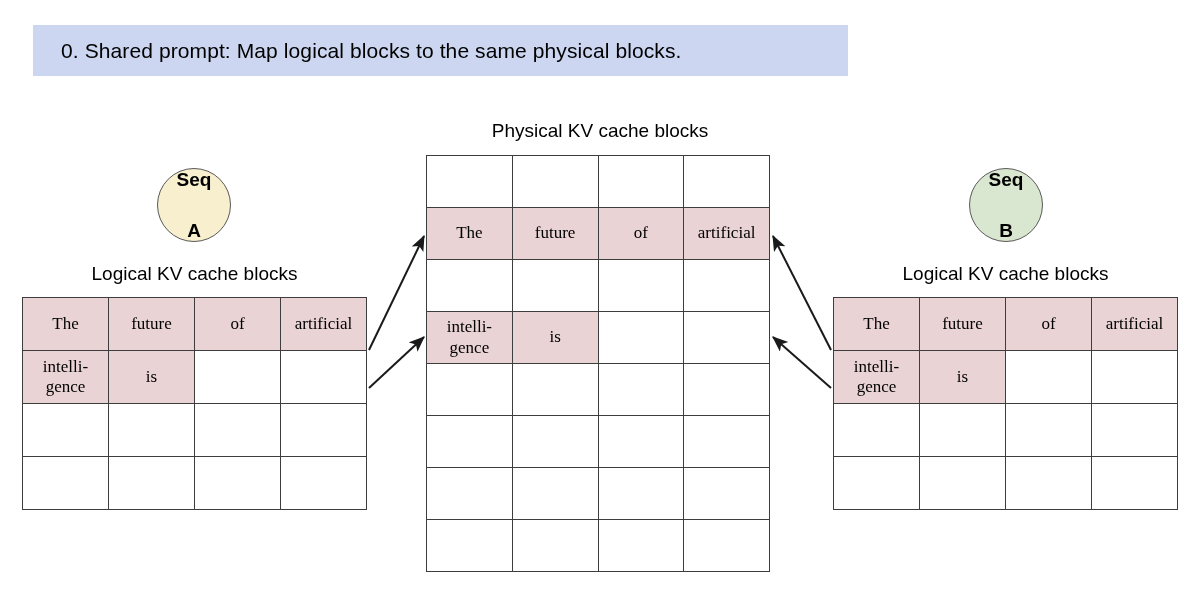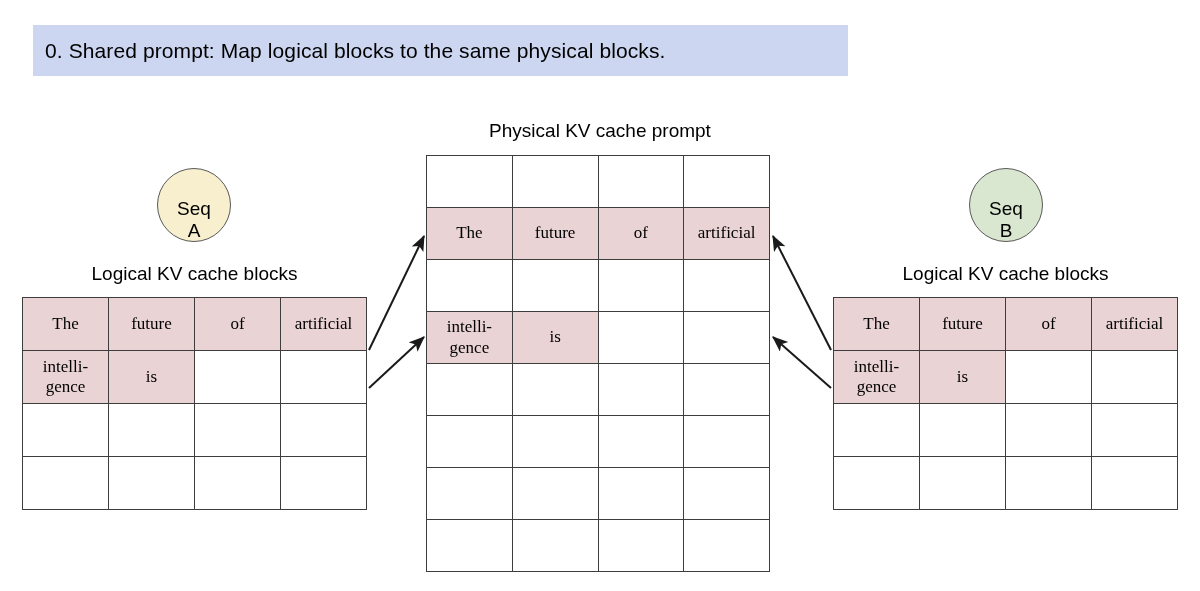--- a/index.html
+++ b/index.html
@@ -19,21 +19,21 @@
   
   #title-banner {
     position: absolute;
     left: 33px;
     top: 25px;
     width: 815px;
     height: 51px;
     background: #ccd6f0;
     display: flex;
     align-items: center;
-    padding-left: 12px;
+    padding-left: 28px;
     box-sizing: border-box;
   }
   #title-banner .title-text {
     font-size: 21px;
     line-height: 1.2;
     color: #000;
     letter-spacing: 0.1px;
   }
 
   
@@ -51,24 +51,25 @@
   
   .seq-circle {
     position: absolute;
     width: 74px;
     height: 74px;
     border-radius: 50%;
     border: 1.6px solid #595959;
     display: flex;
     flex-direction: column;
     align-items: center;
-    justify-content: flex-end;
+    justify-content: space-between;
     font-size: 19px;
     line-height: 1.12;
     box-sizing: border-box;
+    font-weight: bold;
   }
   #seq-a-circle { left: 157px; top: 168px; background: #f7efcd; }
   #seq-b-circle { left: 969px; top: 168px; background: #d9e6d0; }
   .seq-circle .seq-line { display: block; }
 
   
   .kv-table {
     position: absolute;
     border-collapse: collapse;
     table-layout: fixed;
@@ -103,21 +104,21 @@
     pointer-events: none;
   }
 </style>
 </head>
 <body>
 
 <div id="title-banner">
   <span class="title-text">0. Shared prompt: Map logical blocks to the same physical blocks.</span>
 </div>
 
-<div class="caption" id="caption-physical">Physical KV cache prompt</div>
+<div class="caption" id="caption-physical">Physical KV cache blocks</div>
 <div class="caption" id="caption-logical-a">Logical KV cache blocks</div>
 <div class="caption" id="caption-logical-b">Logical KV cache blocks</div>
 
 <div class="seq-circle" id="seq-a-circle">
   <span class="seq-line">Seq</span>
   <span class="seq-line">A</span>
 </div>
 <div class="seq-circle" id="seq-b-circle">
   <span class="seq-line">Seq</span>
   <span class="seq-line">B</span>

